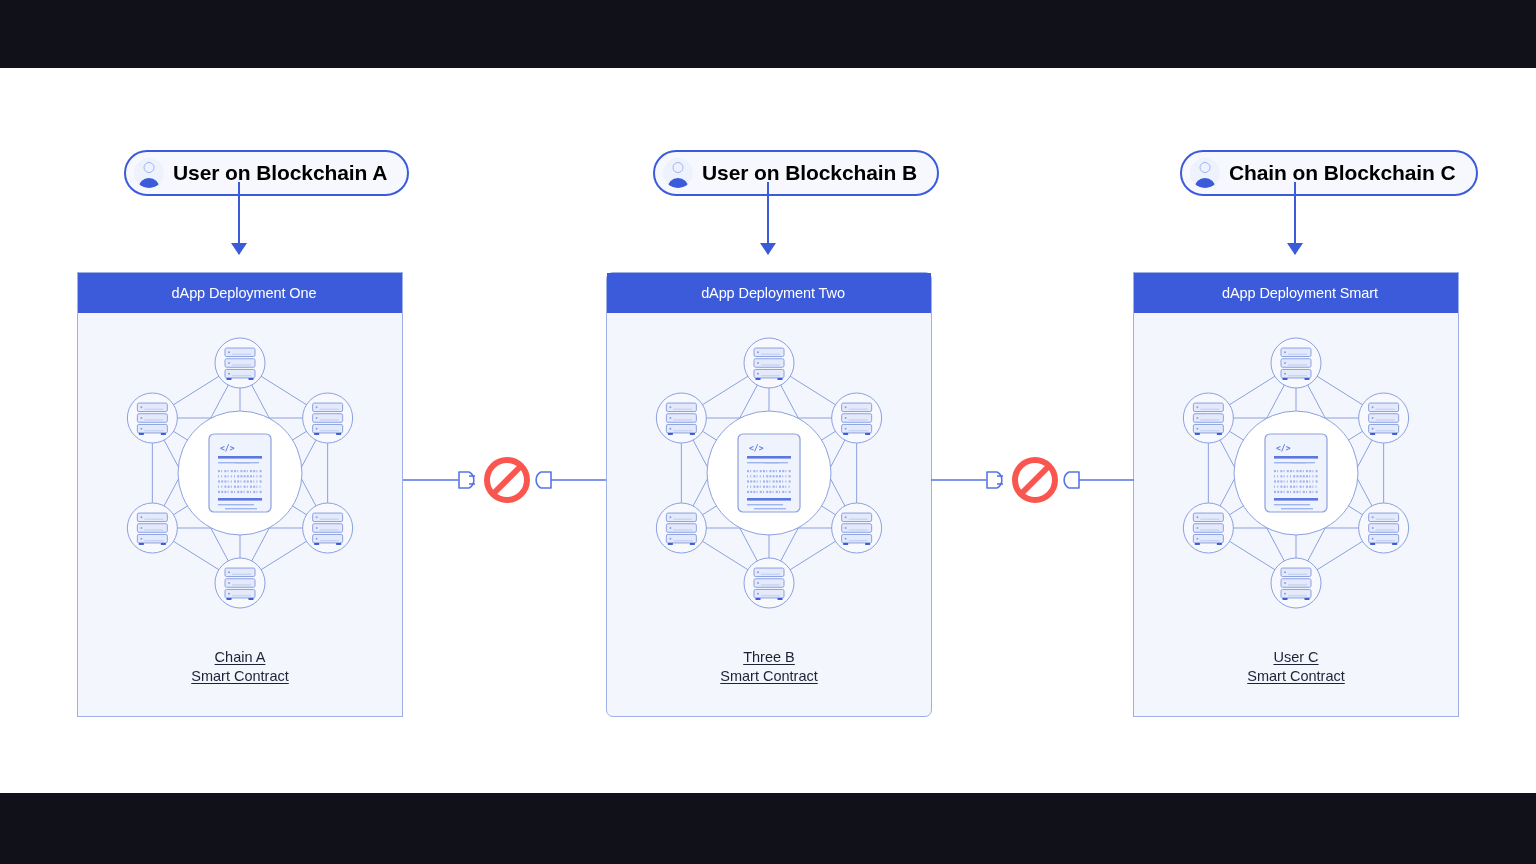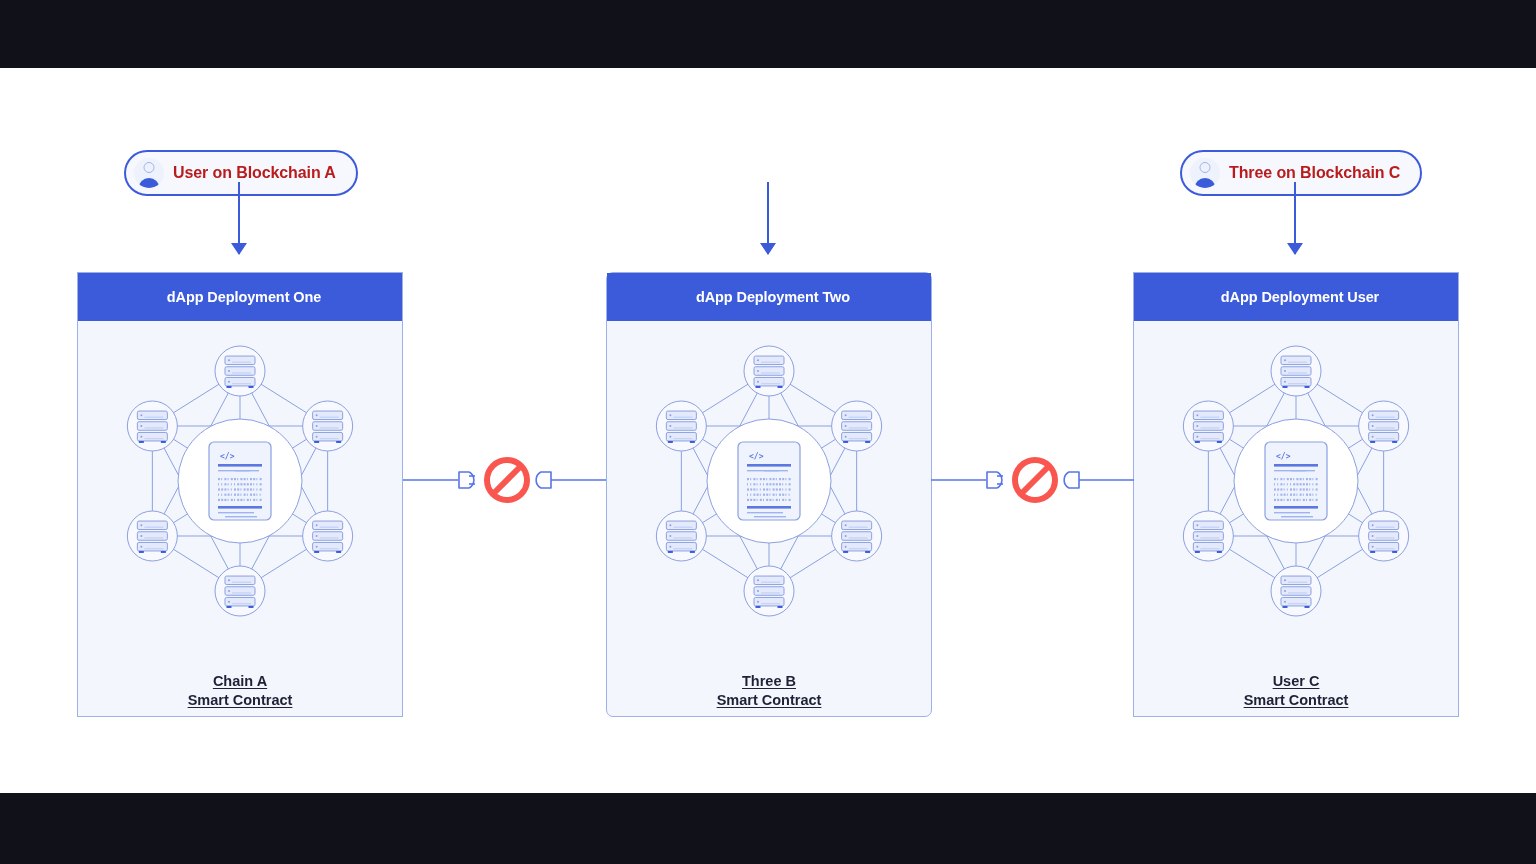--- a/index.html
+++ b/index.html
@@ -70,23 +70,23 @@
     position: absolute;
     left: 50%;
     bottom: -7px;
     transform: translateX(-50%);
     width: 21px;
     height: 17px;
     background: #3b5bdb;
     border-radius: 11px 11px 0 0;
   }
   .user-label {
-    font-size: 16px;
+    font-size: 21px;
     font-weight: bold;
-    color: #b91c1c;
+    color: #000000;
     white-space: nowrap;
     letter-spacing: -0.1px;
   }
 
   
   .arrow {
     position: absolute;
     width: 2px;
     background: #3b5bdb;
   }
@@ -105,25 +105,25 @@
   
   .panel {
     position: absolute;
     width: 326px;
     height: 445px;
     border: 1px solid #9db0e8;
     box-sizing: border-box;
     background: #f4f6fd;
   }
   .panel-header {
-    height: 48px;
+    height: 40px;
     background: #3b5bdb;
     color: #ffffff;
     font-size: 14.5px;
-    font-weight: bold;
+    font-weight: normal;
     display: flex;
     align-items: center;
     justify-content: center;
     letter-spacing: -0.1px;
     padding-left: 8px;
   }
   .panel-body {
     position: relative;
     height: 414px;
   }
@@ -140,23 +140,22 @@
   .network svg { display: block; }
 
   .chain-label {
     position: absolute;
     left: 0;
     right: 0;
     top: 335px;
     text-align: center;
     color: #1d2236;
     font-size: 14.5px;
-    font-weight: bold;
+    font-weight: normal;
     line-height: 19px;
-    margin-top: 16px;
   }
   .chain-label span {
     text-decoration: underline;
     text-underline-offset: 2px;
   }
 
   
   .connector {
     position: absolute;
     height: 60px;
@@ -176,30 +175,37 @@
     <div class="avatar">
       <div class="head"></div>
         <div class="body"></div>
     </div>
     <div class="user-label">User on Blockchain A</div>
   </div>
   <div class="arrow" style="left:238px; top:114px; height:72px;">
     <div class="head"></div>
   </div>
 
+  <div class="user-pill" style="left:653px; top:82px;">
+    <div class="avatar">
+      <div class="head"></div>
+        <div class="body"></div>
+    </div>
+    <div class="user-label">User on Blockchain B</div>
+  </div>
   <div class="arrow" style="left:767px; top:114px; height:72px;">
     <div class="head"></div>
   </div>
 
   <div class="user-pill" style="left:1180px; top:82px;">
     <div class="avatar">
       <div class="head"></div>
         <div class="body"></div>
     </div>
-    <div class="user-label">Three on Blockchain C</div>
+    <div class="user-label">Chain on Blockchain C</div>
   </div>
   <div class="arrow" style="left:1294px; top:114px; height:72px;">
     <div class="head"></div>
   </div>
 
   <div class="panel" style="left:77px; top:204px;">
     <div class="panel-header">dApp Deployment One</div>
     <div class="panel-body">
       <div class="network">
           <svg width="280" height="320" viewBox="0 0 280 320" xmlns="http://www.w3.org/2000/svg">
@@ -566,21 +572,21 @@
     </svg>
         </div>
       <div class="chain-label">
         <span>Three B</span><br>
         <span>Smart Contract</span>
       </div>
     </div>
   </div>
 
   <div class="panel" style="left:1133px; top:204px;">
-    <div class="panel-header">dApp Deployment User</div>
+    <div class="panel-header">dApp Deployment Smart</div>
     <div class="panel-body">
       <div class="network">
           <svg width="280" height="320" viewBox="0 0 280 320" xmlns="http://www.w3.org/2000/svg">
       <g>
               <line x1="140" y1="40" x2="227.6417708629852" y2="95" stroke="#8ba0e0" stroke-width="1"></line>
               <line x1="140" y1="40" x2="227.6417708629852" y2="205" stroke="#8ba0e0" stroke-width="1"></line>
               <line x1="140" y1="40" x2="140" y2="150" stroke="#8ba0e0" stroke-width="1"></line>
               <line x1="227.6417708629852" y1="95" x2="227.6417708629852" y2="205" stroke="#8ba0e0" stroke-width="1"></line>
               <line x1="227.6417708629852" y1="95" x2="140" y2="260" stroke="#8ba0e0" stroke-width="1"></line>
               <line x1="227.6417708629852" y1="95" x2="140" y2="150" stroke="#8ba0e0" stroke-width="1"></line>

